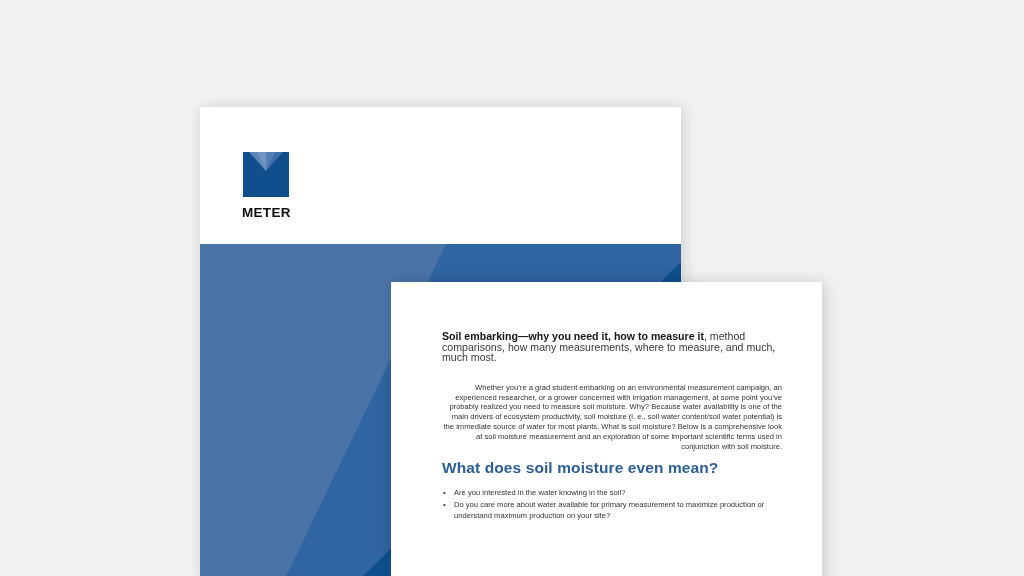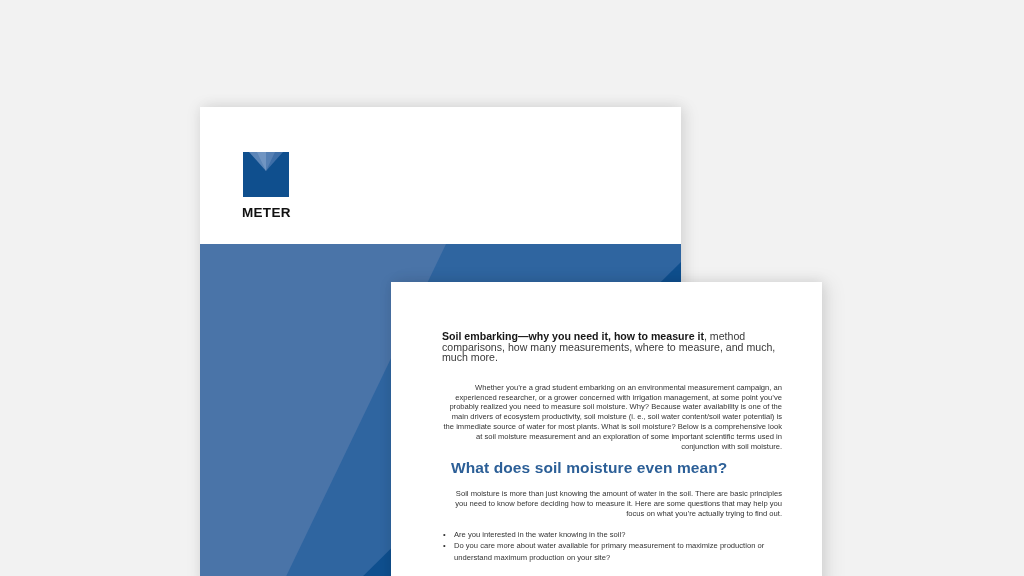--- a/index.html
+++ b/index.html
@@ -94,21 +94,21 @@
     color: #333333;
     margin: 0;
     text-align: right;
   }
   .p1 { margin-top: 20px; }
   .heading {
     font-size: 15.5px;
     line-height: 18px;
     font-weight: bold;
     color: #2c5f97;
-    margin: 8px 0 0 9px;
+    margin: 8px 0 0 0;
     letter-spacing: 0.1px;
   }
   .p2 { margin-top: 12px; }
   .bullets {
     list-style: none;
     margin: 10px 0 0 0;
     padding: 0;
   }
   .bullets li {
     position: relative;
@@ -141,24 +141,23 @@
     </div>
     <svg class="cover-band" viewBox="0 0 481 345" xmlns="http://www.w3.org/2000/svg" preserveAspectRatio="none">
       <rect x="0" y="0" width="481" height="345" fill="#2f65a0"></rect>
       <polygon points="0,0 246,0 80,345 0,345" fill="#4a74a8"></polygon>
       <polygon points="481,18 481,345 150,345" fill="#0f4f8e"></polygon>
     </svg>
   </div>
 
   <div class="doc-front">
     <div class="page-content">
-      <p class="intro"><b>Soil embarking—why you need it, how to measure it</b><span>, method comparisons, how many measurements, where to measure, and much, much more.</span></p>
+      <p class="intro"><b>Soil embarking—why you need it, how to measure it</b><span>, method comparisons, how many measurements, where to measure, and much, much most.</span></p>
       <p class="para p1">Whether you’re a grad student embarking on an environmental measurement campaign, an experienced researcher, or a grower concerned with irrigation management, at some point you’ve probably realized you need to measure soil moisture. Why? Because water availability is one of the main drivers of ecosystem productivity, soil moisture (i. e., soil water content/soil water potential) is the immediate source of water for most plants. What is soil moisture? Below is a comprehensive look at soil moisture measurement and an exploration of some important scientific terms used in conjunction with soil moisture.</p>
       <h2 class="heading">What does soil moisture even mean?</h2>
-      <p class="para p2">Soil moisture is more than just knowing the amount of water in the soil. There are basic principles you need to know before deciding how to measure it. Here are some questions that may help you focus on what you’re actually trying to find out.</p>
       <ul class="bullets">
         <li><span class="bullet-dot">•</span><span>Are you interested in the water knowing in the soil?</span></li>
         <li><span class="bullet-dot">•</span><span>Do you care more about water available for primary measurement to maximize production or understand maximum production on your site?</span></li>
       </ul>
     </div>
   </div>
 
 </div>
 
 </body></html>

